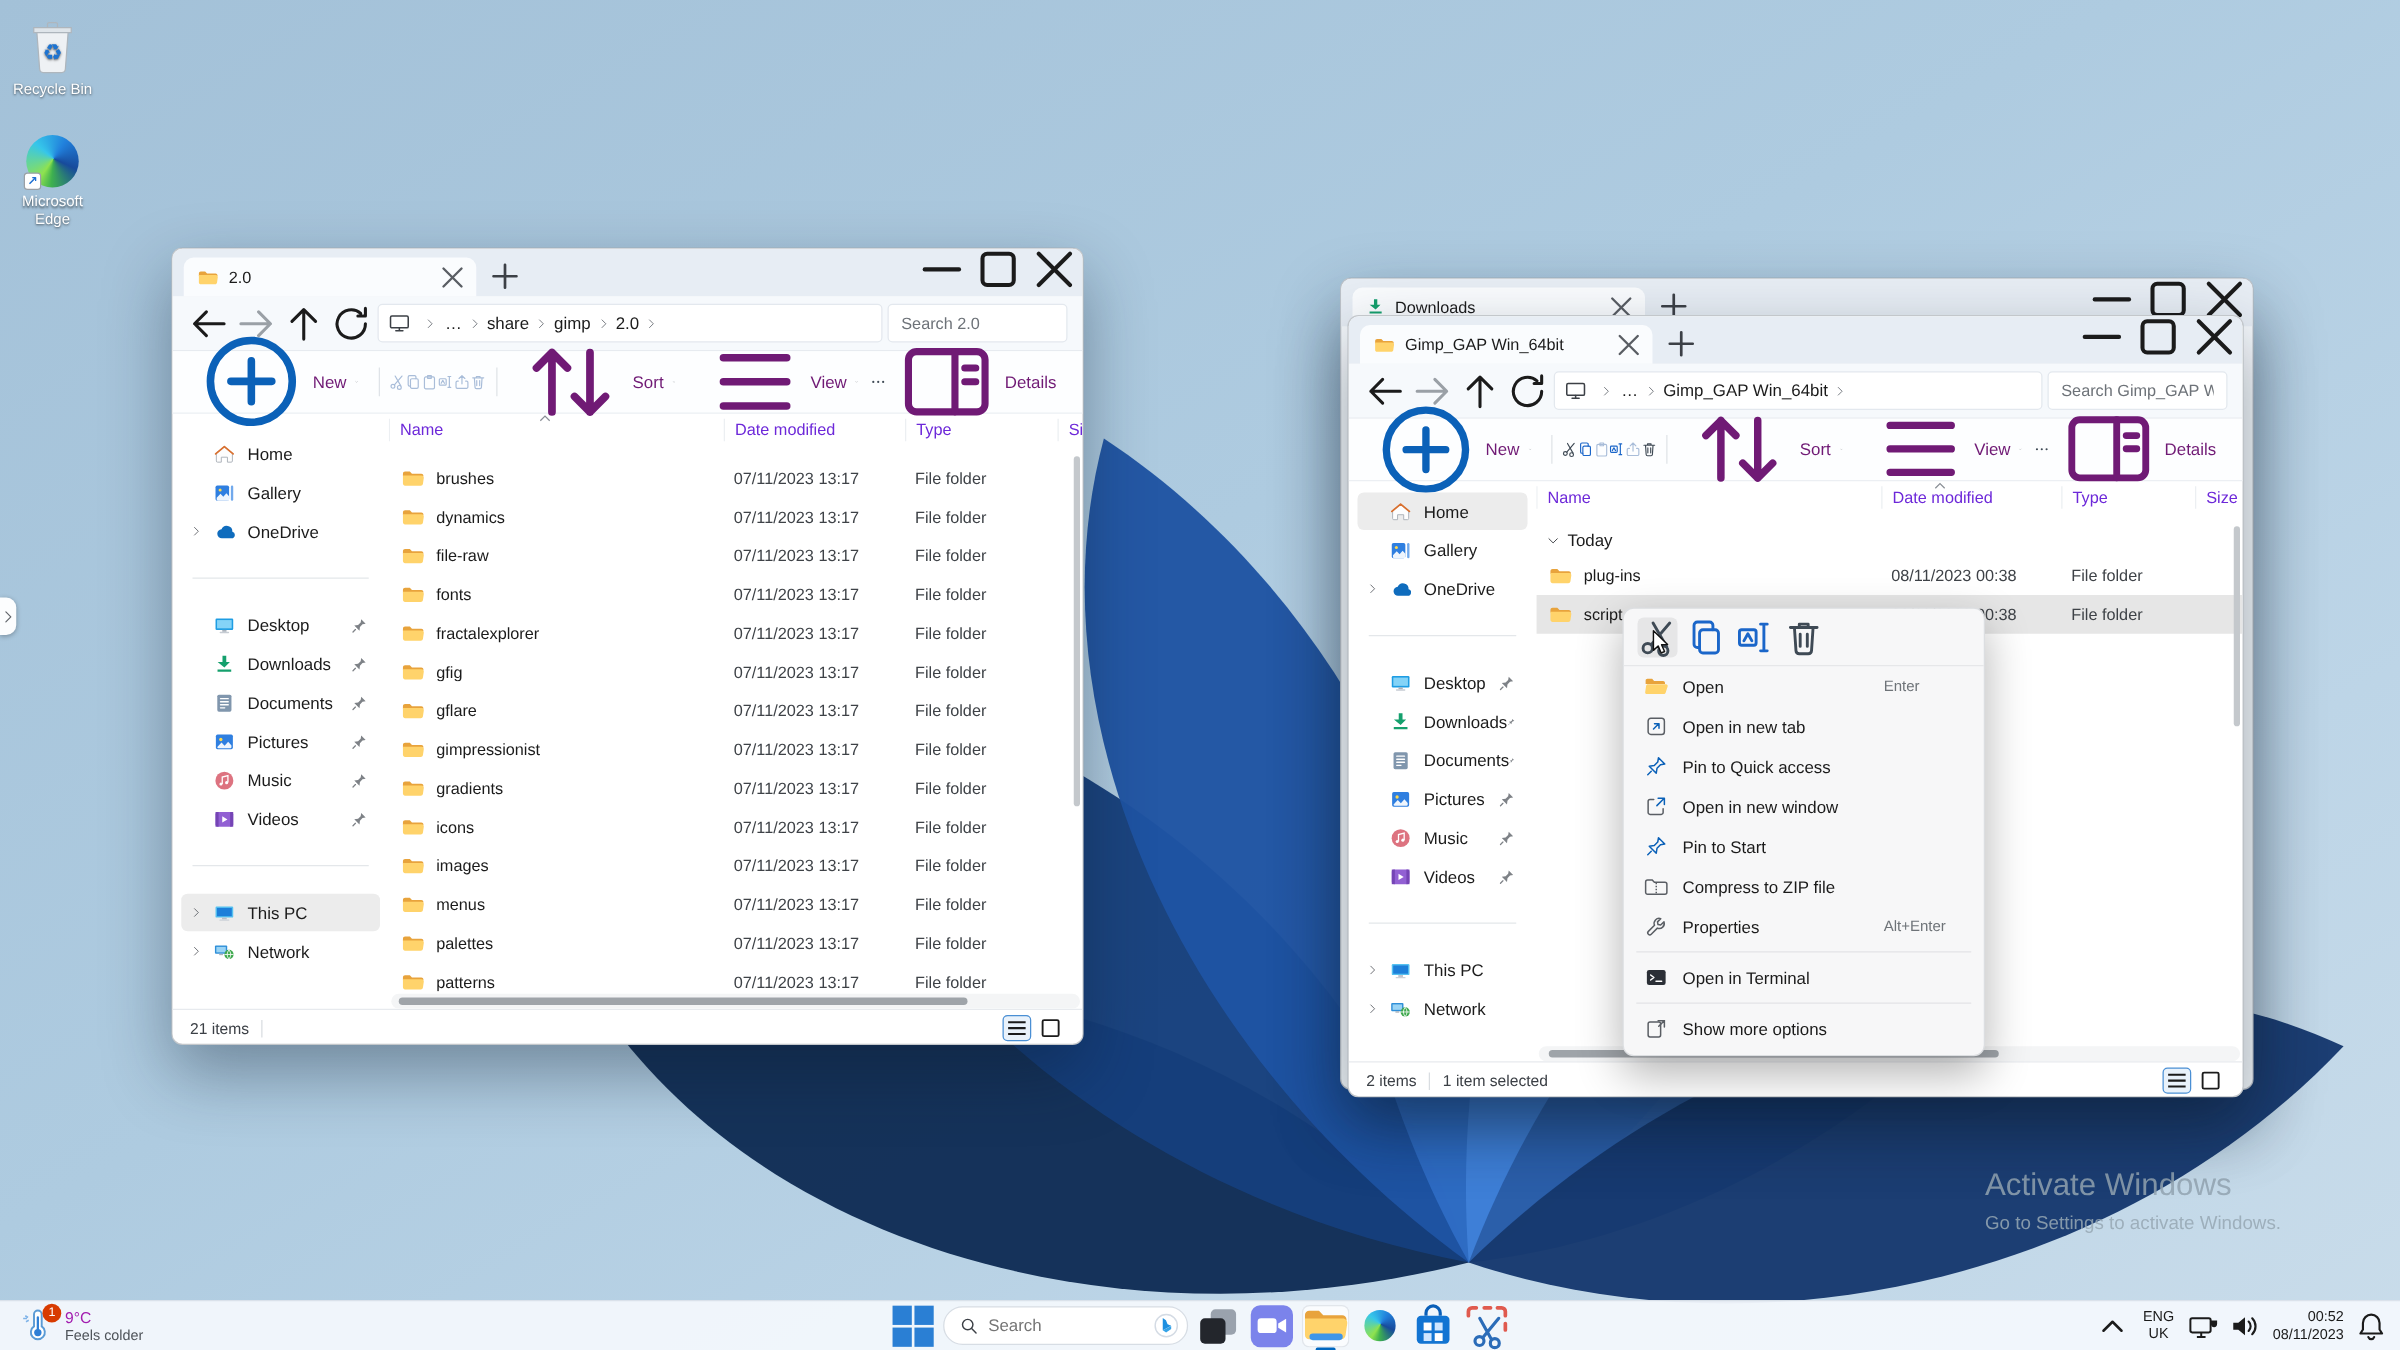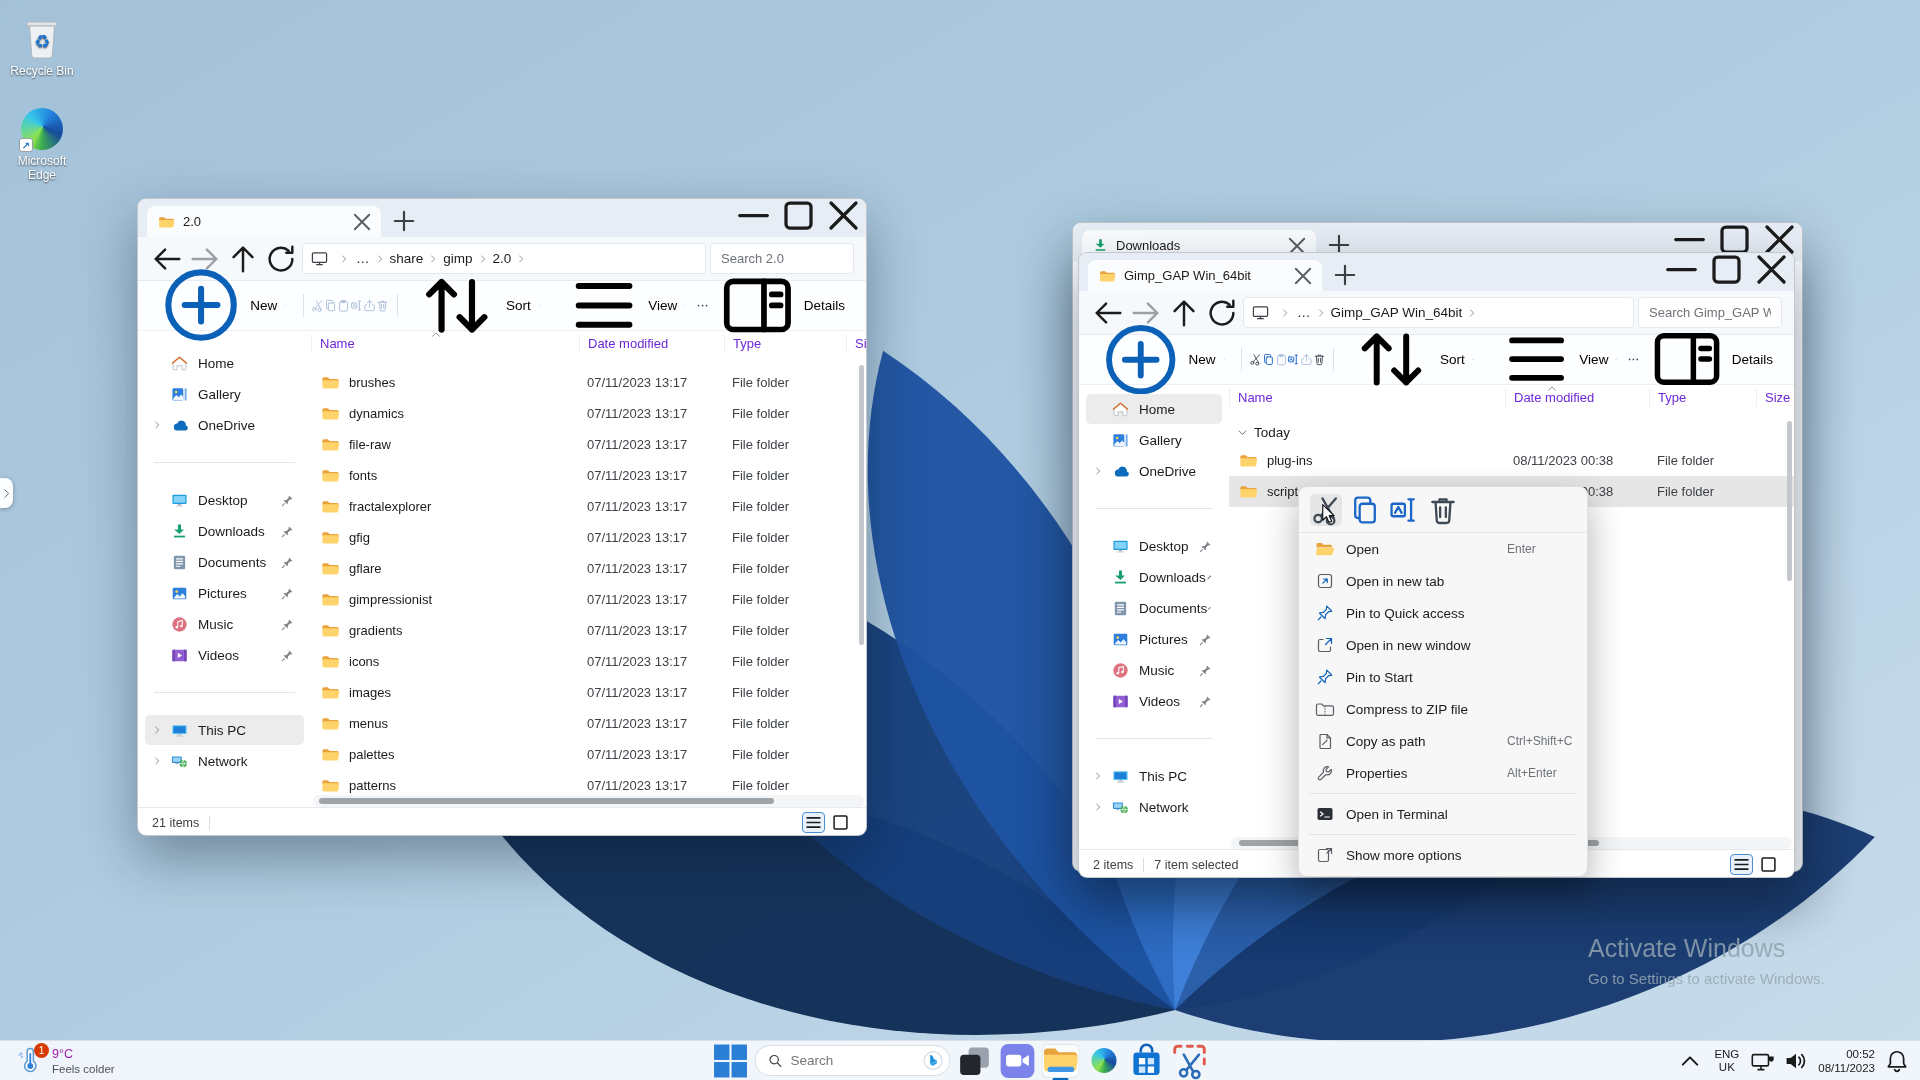--- a/index.html
+++ b/index.html
@@ -31,21 +31,21 @@
   .crumb{flex:1;height:31px;background:#fff;border:1px solid #e3e8ee;border-radius:4px;display:flex;align-items:center;padding:0 8px;gap:2px;overflow:hidden;white-space:nowrap}
   .crumb .bicon{width:17px;height:17px;color:#3c4046;margin-right:4px}
   .bchev{width:10px;height:10px;color:#6a6f76;margin:0 5px;flex:0 0 auto}
   .bseg{display:inline-flex;align-items:center;font-size:13.5px}
   .bsegs{display:inline-flex;align-items:center}
   .searchbox{width:144px;height:31px;background:#fff;border:1px solid #e3e8ee;border-radius:4px;display:flex;align-items:center;padding:0 10px;flex:0 0 auto}
   .searchbox input{border:none;outline:none;background:transparent;width:100%;font:13px "Liberation Sans",sans-serif;color:#c2410c}
   .searchbox input::placeholder{color:#6d7ووـ278}
   .searchbox input::placeholder{color:#6d7278}
   .cmdbar{height:50px;background:#fdfeff;border-bottom:1px solid #eceff3;display:flex;align-items:center;padding:0 12px}
-  .cbtn{display:flex;align-items:center;gap:7px;height:34px;padding:0 9px;border-radius:4px;font-size:13.5px;color:#000000}
+  .cbtn{display:flex;align-items:center;gap:7px;height:34px;padding:0 9px;border-radius:4px;font-size:13.5px;color:#701a75}
   .cbtn svg{width:18px;height:18px}
   .cbtn .dropch{width:9px;height:9px;color:#5a5e64}
   .tbi{width:36px;height:34px;display:flex;align-items:center;justify-content:center;border-radius:4px}
   .tbi svg{width:18px;height:18px}
   .vdiv{width:1px;height:23px;background:#dfe3e8;margin:0 7px;flex:0 0 auto}
   .dim{color:#a9bdd9}.on-dark{color:#3f4a55}.on-blue{color:#1b66c9}
   .spacer{flex:1}
   .winbody{display:flex;position:relative}
   
   .nav{flex:0 0 auto;padding-top:16px;position:relative}
@@ -1545,21 +1545,21 @@
             </div>
         </div>
         <div class="vscroll">
             <span class="vthumb" style="top:6px;height:160px"></span>
           </div>
       </div>
     </div>
     <div class="statusbar">
       <span>2 items</span>
       <span class="sdiv"></span>
-      <span>7 item selected</span>
+      <span>1 item selected</span>
       <span class="vts">
         <span class="vt active">
             <span>
               <svg viewBox="0 0 18 18" xmlns="http://www.w3.org/2000/svg" style="width:100%;height:100%">
                 <path d="M3 5h12M3 9h12M3 13h12" fill="none" stroke="#1b1b1b" stroke-width="1.4"></path>
               </svg>
             </span>
           </span>
         <span class="vt">
             <span>
@@ -1671,30 +1671,20 @@
         </div>
         <div class="mitem">
           <span class="mic">
             <svg viewBox="0 0 20 16" xmlns="http://www.w3.org/2000/svg" style="width:100%;height:100%">
               <path d="M1.5 4.6c0-.9.7-1.6 1.6-1.6h3.7l1.7 1.8h8.4c.9 0 1.6.7 1.6 1.6v6.4c0 .9-.7 1.6-1.6 1.6H3.1c-.9 0-1.6-.7-1.6-1.6z" fill="none" stroke="#5a5e64" stroke-width="1.2"></path>
               <path d="M10 5.2v1.2M10 7.6v1.2M10 10v1.2M10 12.4v1.2" stroke="#5a5e64" stroke-width="1.2"></path>
             </svg>
           </span>
           <span>Compress to ZIP file</span>
           <span class="msc"></span>
-        </div>
-        <div class="mitem">
-          <span class="mic">
-            <svg viewBox="0 0 18 18" xmlns="http://www.w3.org/2000/svg" style="width:100%;height:100%">
-              <path d="M5 2.5h6l3.5 3.5v9.5a1 1 0 0 1-1 1H5a1 1 0 0 1-1-1v-12a1 1 0 0 1 1-1z" fill="none" stroke="#5a5e64" stroke-width="1.2"></path>
-              <path d="M11 2.5V6h3.5M6.6 12.6l4.5-4.5" stroke="#5a5e64" stroke-width="1.2" fill="none" stroke-linecap="round"></path>
-            </svg>
-          </span>
-          <span>Copy as path</span>
-          <span class="msc">Ctrl+Shift+C</span>
         </div>
         <div class="mitem">
           <span class="mic">
             <svg viewBox="0 0 18 18" xmlns="http://www.w3.org/2000/svg" style="width:100%;height:100%">
               <path d="M15.2 5.5a4 4 0 0 1-5.3 5L5 15.4a1.6 1.6 0 0 1-2.3-2.3L7.6 8.2a4 4 0 0 1 5-5.3L10 5.5l.4 2.1 2.1.4z" fill="none" stroke="#5a5e64" stroke-width="1.2" stroke-linejoin="round"></path>
             </svg>
           </span>
           <span>Properties</span>
           <span class="msc">Alt+Enter</span>
         </div>

